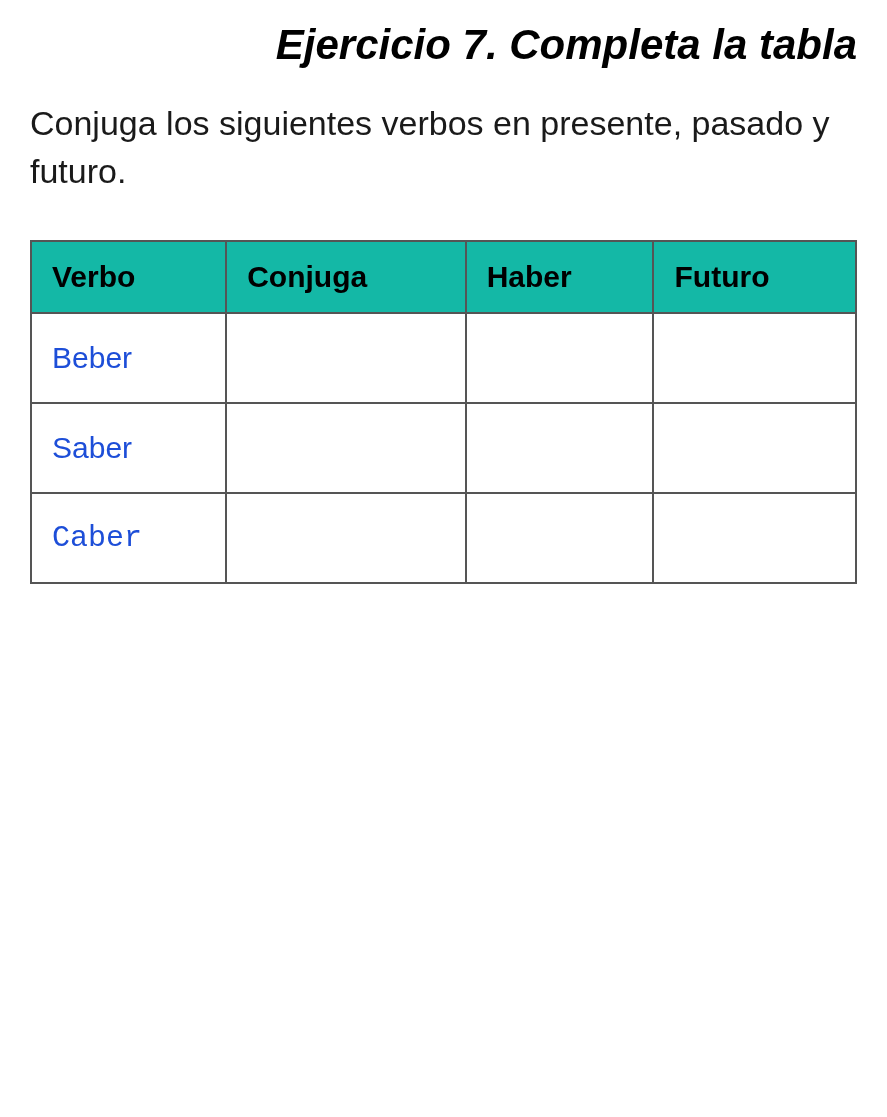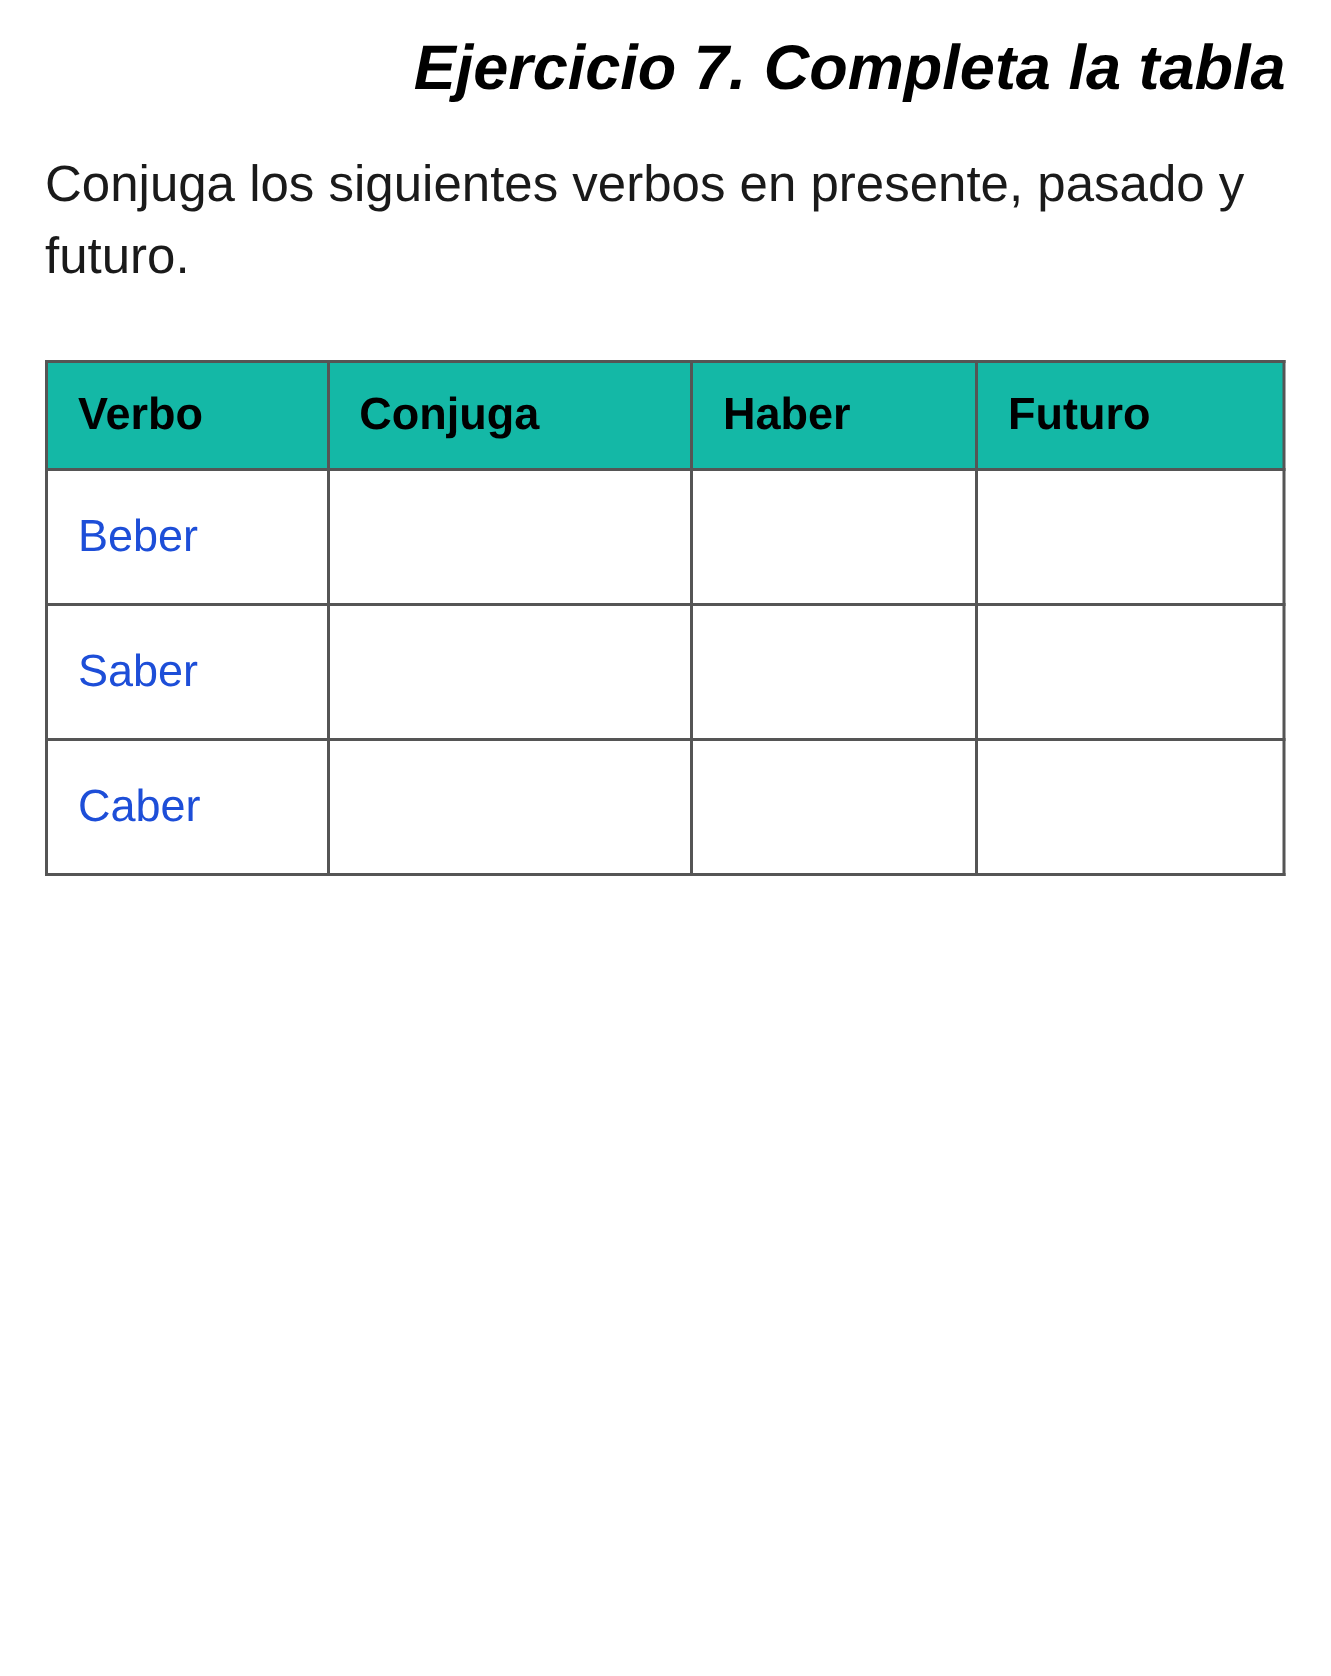--- a/index.html
+++ b/index.html
@@ -59,20 +59,21 @@
       color: #1d4ed8;
     }
 
     .verb-table td.empty-cell {
       min-height: 90px;
       height: 90px;
     }
 
     .verb-table tr:last-child td {
       border-bottom: 2px solid #555555;
+      font-family: Liberation Mono, monospace;
     }
   </style>
 </head>
 <body>
 
 <h1 class="page-title">Ejercicio 7. Completa la tabla</h1>
 
 <p class="instruction">Conjuga los siguientes verbos en presente, pasado y futuro.</p>
 
 <table class="verb-table">

